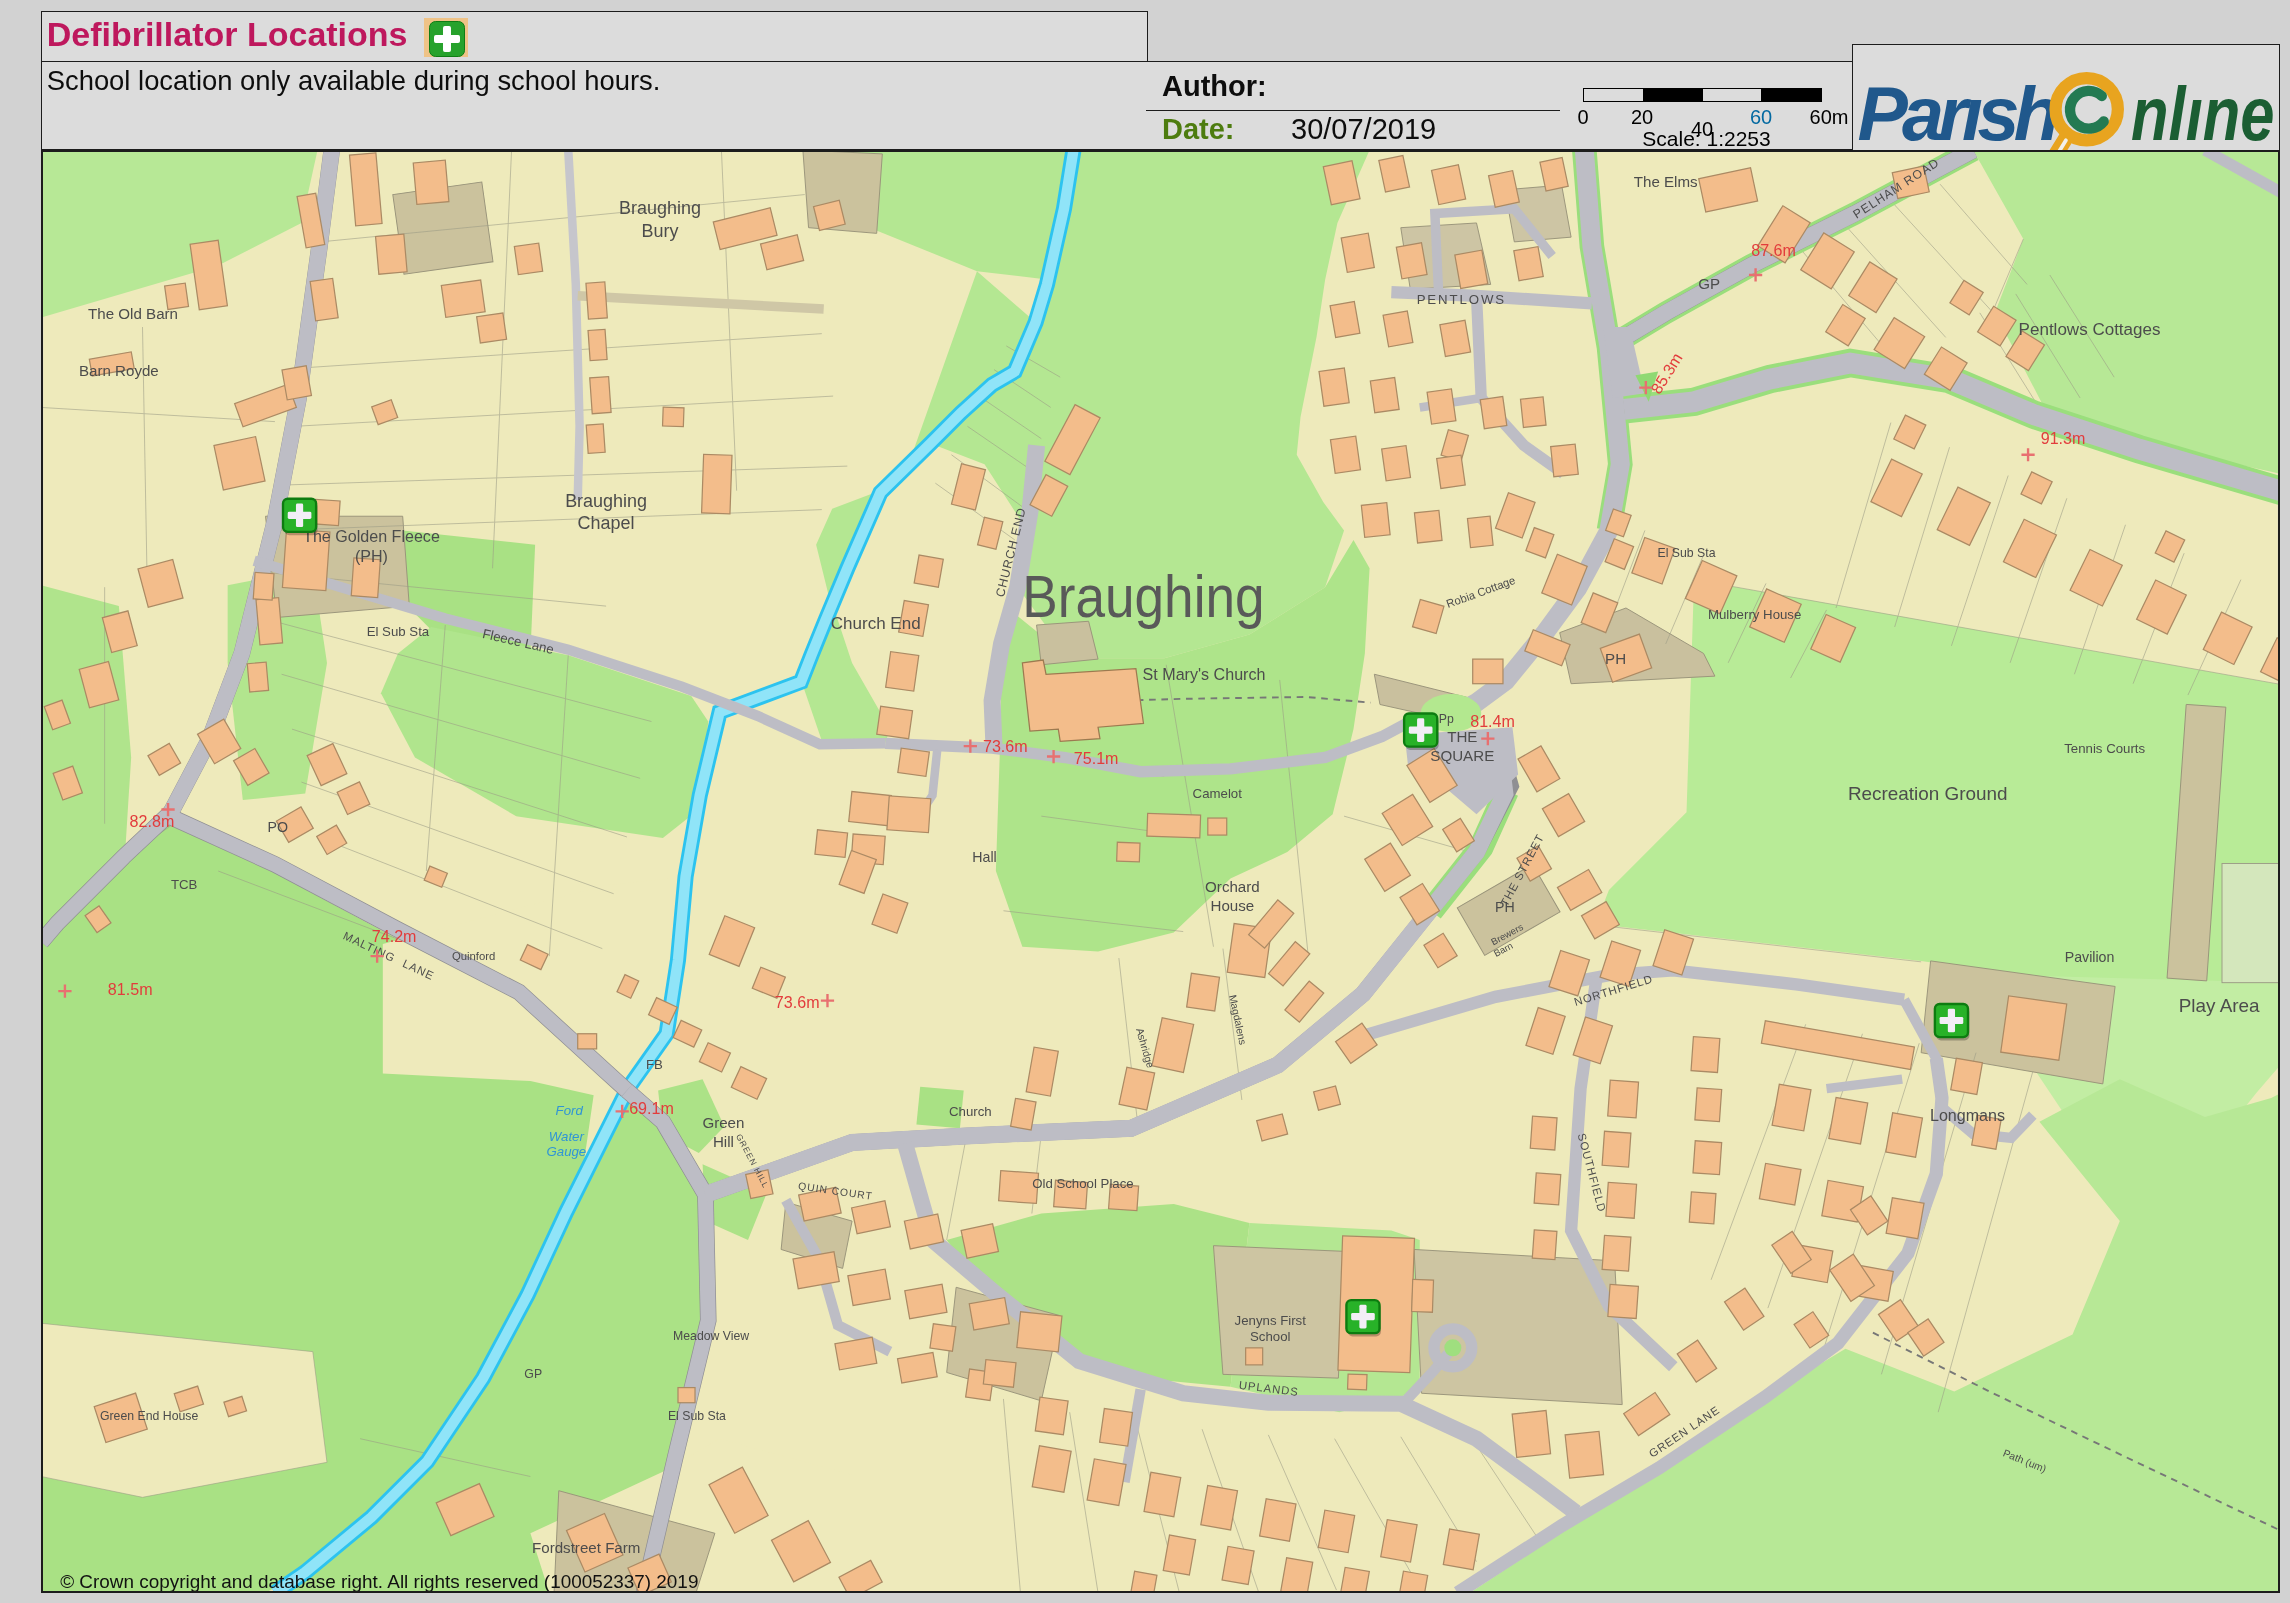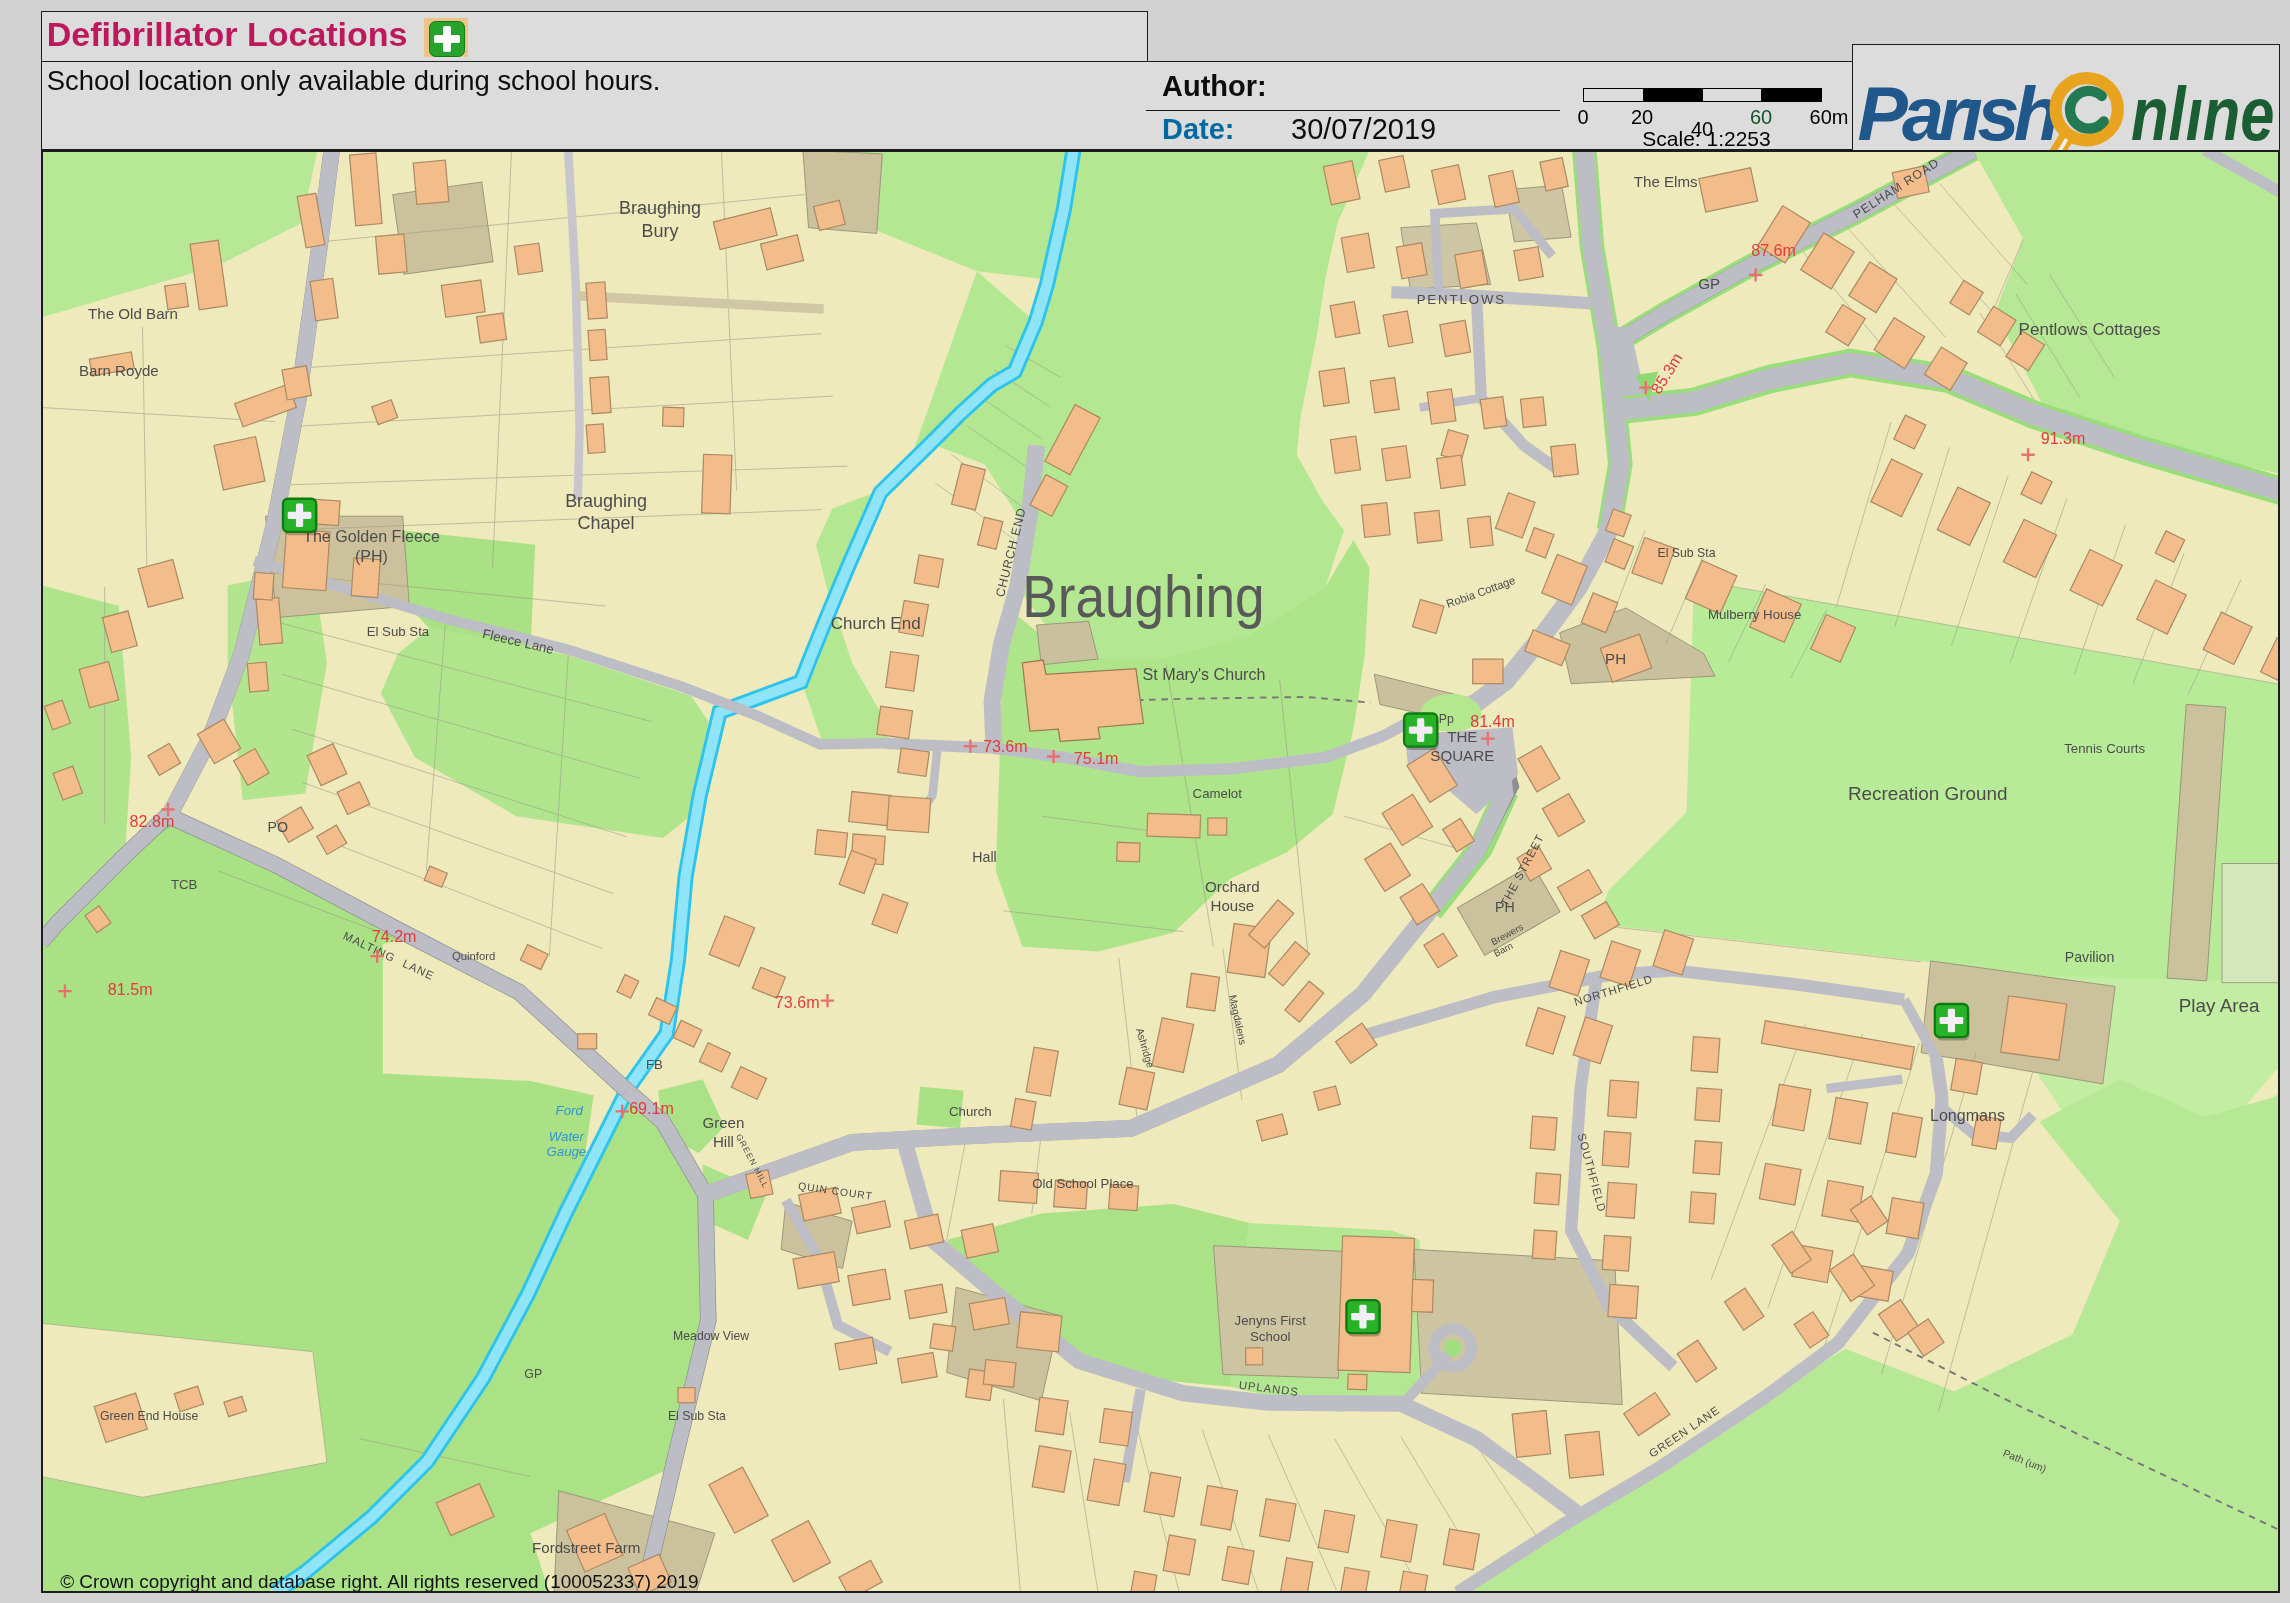--- a/index.html
+++ b/index.html
@@ -18,32 +18,32 @@
         <div style="position:absolute;left:3.8px;top:13.2px;width:26.5px;height:7.6px;background:#fff;border-radius:1.9px;"></div>
      </div>
   </div>
   <div class="cell" style="left:41px;top:61px;width:1107px;height:89px;">
      <div style="position:absolute;left:4.7px;top:2.8px;font-size:27.4px;color:#0d0d0d;">School location only available during school hours.</div>
   </div>
   <div class="cell" style="left:1146px;top:61px;width:415px;height:51px;border-left:none;">
      <div style="position:absolute;left:16px;top:7.6px;font-size:29px;font-weight:bold;color:#0d0d0d;">Author:</div>
   </div>
   <div class="cell" style="left:1146px;top:110px;width:415px;height:40px;border-left:none;">
-     <div style="position:absolute;left:16px;top:1.9px;font-size:29px;font-weight:bold;color:#0369a1;">Date:</div>
+     <div style="position:absolute;left:16px;top:1.9px;font-size:29px;font-weight:bold;color:#4d7c0f;">Date:</div>
      <div style="position:absolute;left:145px;top:1.9px;font-size:29px;color:#0d0d0d;">30/07/2019</div>
   </div>
   <div class="cell" style="left:1560px;top:61px;width:294px;height:89px;border-left:none;">
      <div style="position:absolute;left:23px;top:25.6px;width:237px;height:12.3px;border:1.9px solid #000;background:#dcdcdc;">
        <div style="position:absolute;left:59px;top:0;width:60px;height:12.3px;background:#000;"></div>
        <div style="position:absolute;left:177px;top:0;width:60px;height:12.3px;background:#000;"></div>
      </div>
      <div style="position:absolute;left:23px;top:44px;font-size:20px;color:#000;transform:translateX(-50%);">0</div>
      <div style="position:absolute;left:82px;top:44px;font-size:20px;color:#000;transform:translateX(-50%);">20</div>
      <div style="position:absolute;left:142px;top:56px;font-size:20px;color:#000;transform:translateX(-50%);">40</div>
-     <div style="position:absolute;left:201px;top:44px;font-size:20px;color:#14532d;transform:translateX(-50%);">60</div>
+     <div style="position:absolute;left:201px;top:44px;font-size:20px;color:#0369a1;transform:translateX(-50%);">60</div>
      <div style="position:absolute;left:269px;top:44px;font-size:20px;color:#000;transform:translateX(-50%);">60m</div>
      <div style="position:absolute;left:0;top:65px;width:100%;text-align:center;font-size:21px;color:#000;">Scale: 1:2253</div>
   </div>
   <div class="cell" style="left:1852px;top:11.4px;width:428px;height:138px;margin-top:33px;">
      <svg width="424" height="134" viewBox="0 0 448 142">
        <g font-family="Liberation Sans, sans-serif" font-weight="bold" font-style="italic">
          <text x="4" y="101" font-size="80" fill="#20588c" letter-spacing="-6">Parısh</text>
          <text x="294" y="101" font-size="80" fill="#1b5e33" textLength="152" lengthAdjust="spacingAndGlyphs">nlıne</text>
        </g>
        <g>

